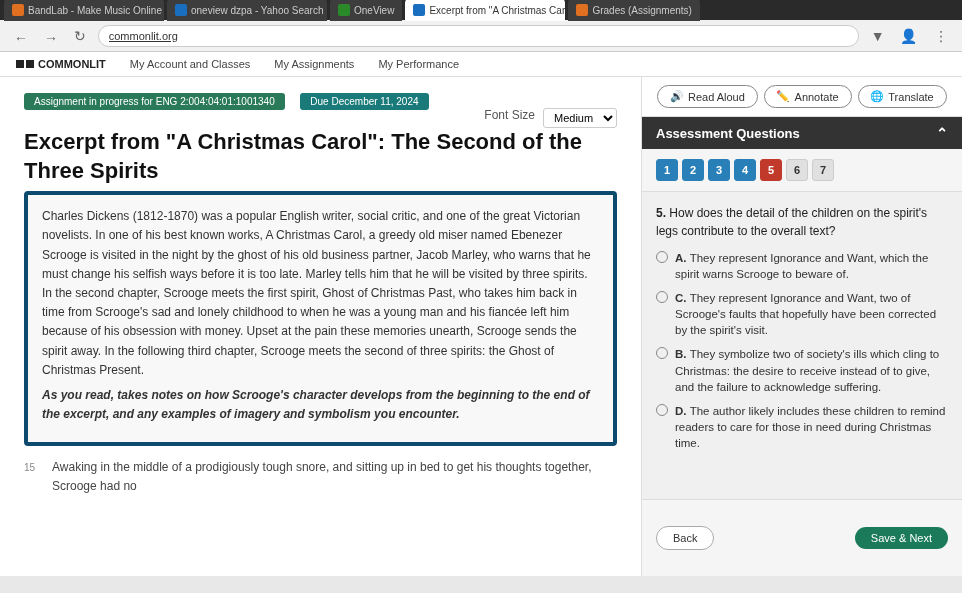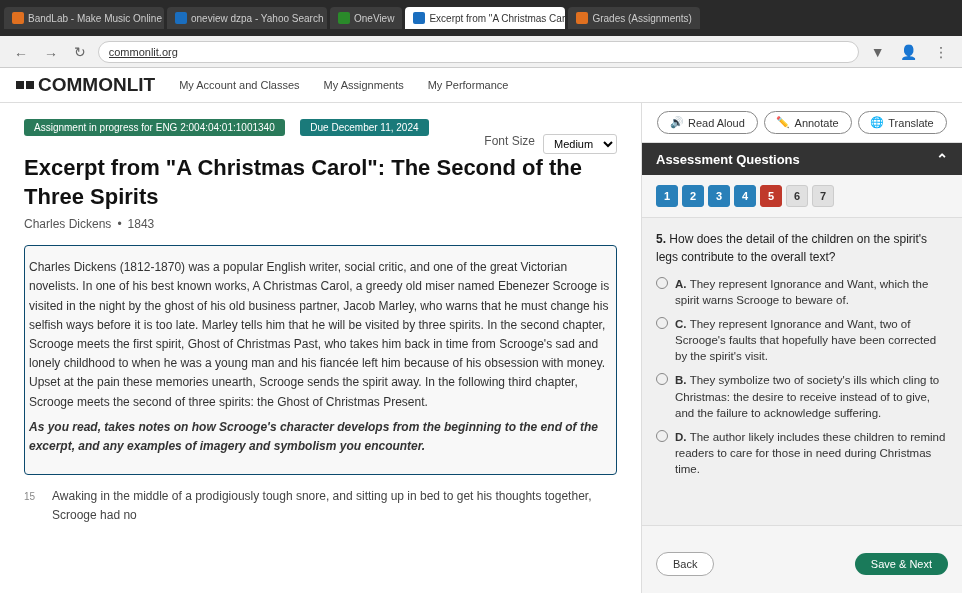--- a/index.html
+++ b/index.html
@@ -8,21 +8,21 @@
       background: #e8e8e8;
       width: 962px;
       min-height: 593px;
       overflow: hidden;
       font-size: 13px;
     }
 
     
     .browser-tabs {
       background: #2a2a2a;
-      height: 36px;
+      height: 20px;
       display: flex;
       align-items: center;
       padding: 0 4px;
       gap: 3px;
     }
     .browser-tab {
       background: #3d3d3d;
       color: #ccc;
       font-size: 10px;
       padding: 3px 8px;
@@ -83,21 +83,21 @@
     .app-nav {
       background: #fff;
       border-bottom: 1px solid #ddd;
       padding: 6px 16px;
       display: flex;
       align-items: center;
       gap: 24px;
     }
     .app-logo {
       font-weight: bold;
-      font-size: 19px;
+      font-size: 11px;
       color: #222;
       display: flex;
       align-items: center;
       gap: 4px;
     }
     .logo-squares {
       display: flex;
       gap: 2px;
     }
     .logo-sq {
@@ -179,23 +179,23 @@
     .font-size-select {
       border: 1px solid #ccc;
       border-radius: 3px;
       font-size: 11px;
       padding: 2px 6px;
       background: #fff;
     }
 
     .intro-box {
       background: #f8f8f8;
-      border: 1px solid #0c4a6e;
+      border: 4px solid #0c4a6e;
       border-radius: 4px;
-      padding: 12px 4px;
+      padding: 12px 14px;
       margin-bottom: 12px;
       font-size: 12px;
       line-height: 1.6;
       color: #333;
     }
     .intro-box p { margin-bottom: 6px; }
     .intro-box .bold-note {
       font-weight: bold;
       font-style: italic;
     }
@@ -409,25 +409,20 @@
         <span class="font-size-label">Font Size</span>
         <select class="font-size-select">
           <option>Medium</option>
           <option>Small</option>
           <option>Large</option>
         </select>
       </div>
       <h1 class="reading-title">Excerpt from "A Christmas Carol": The Second of the Three Spirits</h1>
     </div>
 
-    <div class="author-line">
-      <span>Charles Dickens</span>
-      <span class="author-dot">•</span>
-      <span>1843</span>
-    </div>
 
     <div class="intro-box">
       <p>Charles Dickens (1812-1870) was a popular English writer, social critic, and one of the great Victorian novelists. In one of his best known works, A Christmas Carol, a greedy old miser named Ebenezer Scrooge is visited in the night by the ghost of his old business partner, Jacob Marley, who warns that he must change his selfish ways before it is too late. Marley tells him that he will be visited by three spirits. In the second chapter, Scrooge meets the first spirit, Ghost of Christmas Past, who takes him back in time from Scrooge's sad and lonely childhood to when he was a young man and his fiancée left him because of his obsession with money. Upset at the pain these memories unearth, Scrooge sends the spirit away. In the following third chapter, Scrooge meets the second of three spirits: the Ghost of Christmas Present.</p>
       <p class="bold-note">As you read, takes notes on how Scrooge's character develops from the beginning to the end of the excerpt, and any examples of imagery and symbolism you encounter.</p>
     </div>
 
     <div class="excerpt-para">
       <span class="line-number">15</span>
       <span>Awaking in the middle of a prodigiously tough snore, and sitting up in bed to get his thoughts together, Scrooge had no</span>
     </div>

